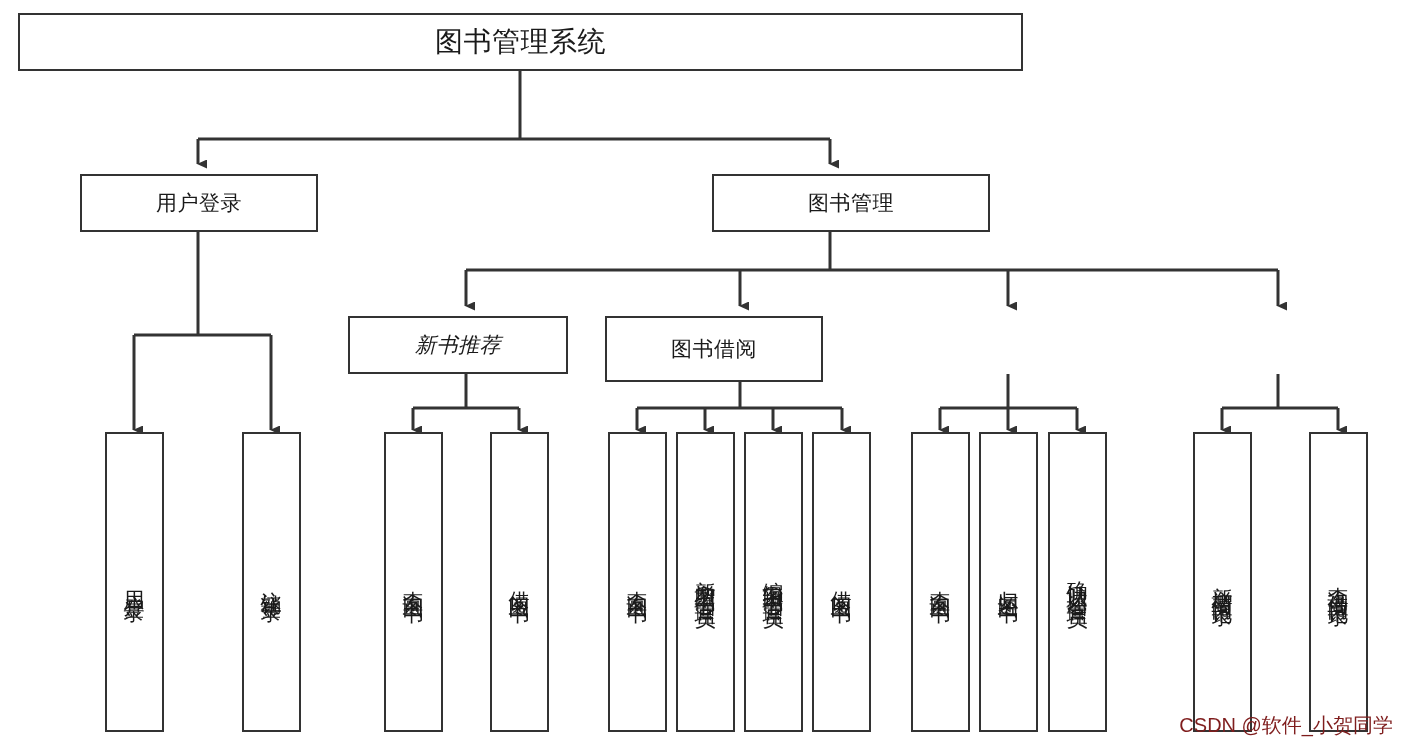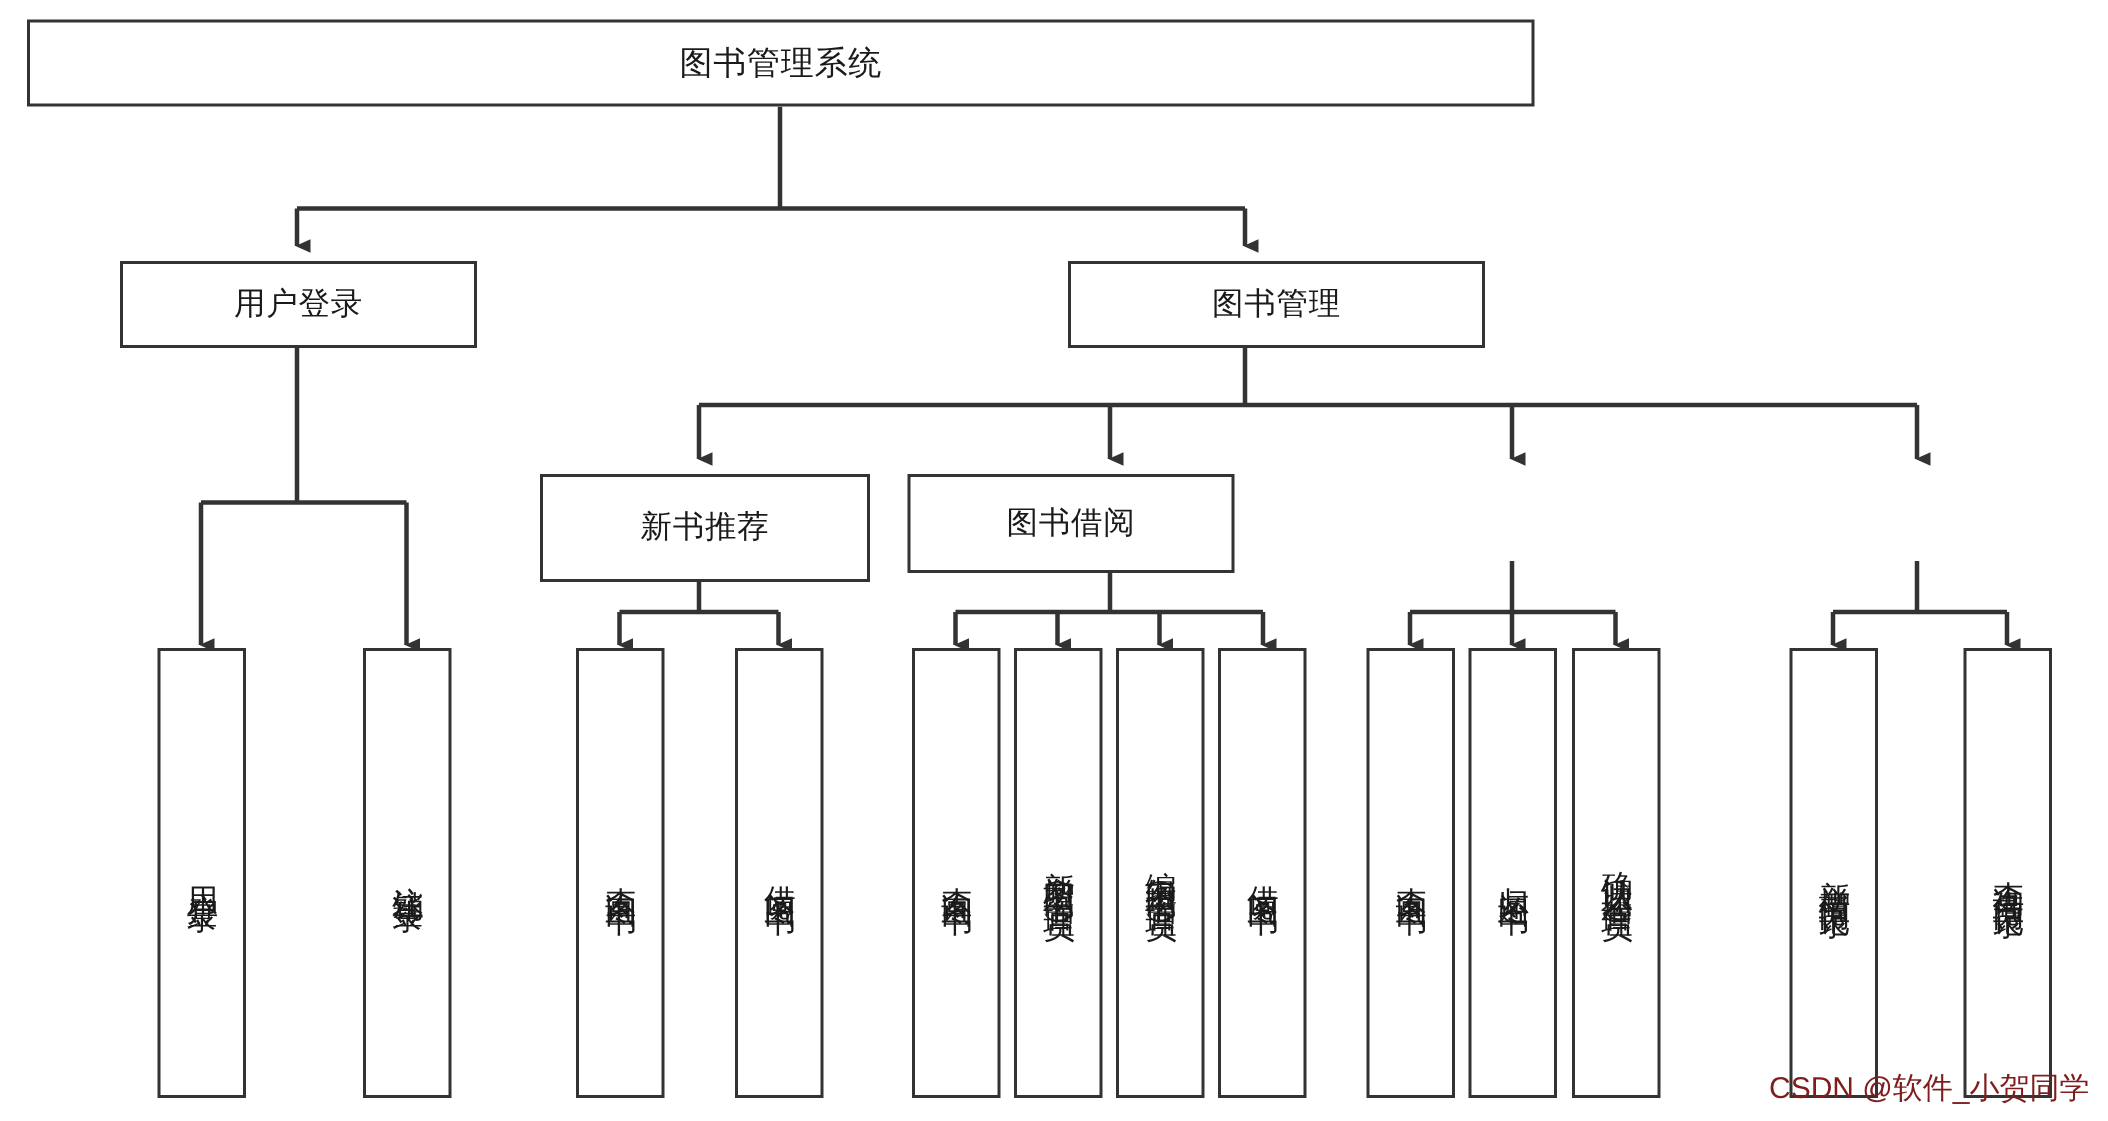--- a/index.html
+++ b/index.html
@@ -38,21 +38,21 @@
     color: #1a1a1a;
     text-align: center;
     line-height: 1.32;
     letter-spacing: 0.5px;
     white-space: pre;
   }
   .node.horiz .node-label {
     font-size: 21px;
   }
   .node.root .node-label {
-    font-size: 22px;
+    font-size: 28px;
   }
   .node.vert {
     align-items: center;
     justify-content: center;
   }
   .node.vert .node-label {
     writing-mode: vertical-rl;
     text-orientation: upright;
     font-size: 21px;
     letter-spacing: 4px;
@@ -131,21 +131,21 @@
   </div>
 
   <div class="node horiz" style="left:80px; top:174px; width:238px; height:58px;">
     <span class="node-label">用户登录</span>
   </div>
 
   <div class="node horiz" style="left:712px; top:174px; width:278px; height:58px;">
     <span class="node-label">图书管理</span>
   </div>
 
-  <div class="node horiz" style="left:360px; top:316px; width:220px; height:72px;">
+  <div class="node horiz" style="left:348px; top:316px; width:220px; height:58px;font-style:italic;">
     <span class="node-label">新书推荐</span>
   </div>
 
   <div class="node horiz" style="left:605px; top:316px; width:218px; height:66px;">
     <span class="node-label">图书借阅</span>
   </div>
 
 
 
   <div class="node vert" style="left:105px; top:432px; width:59px; height:300px;">

